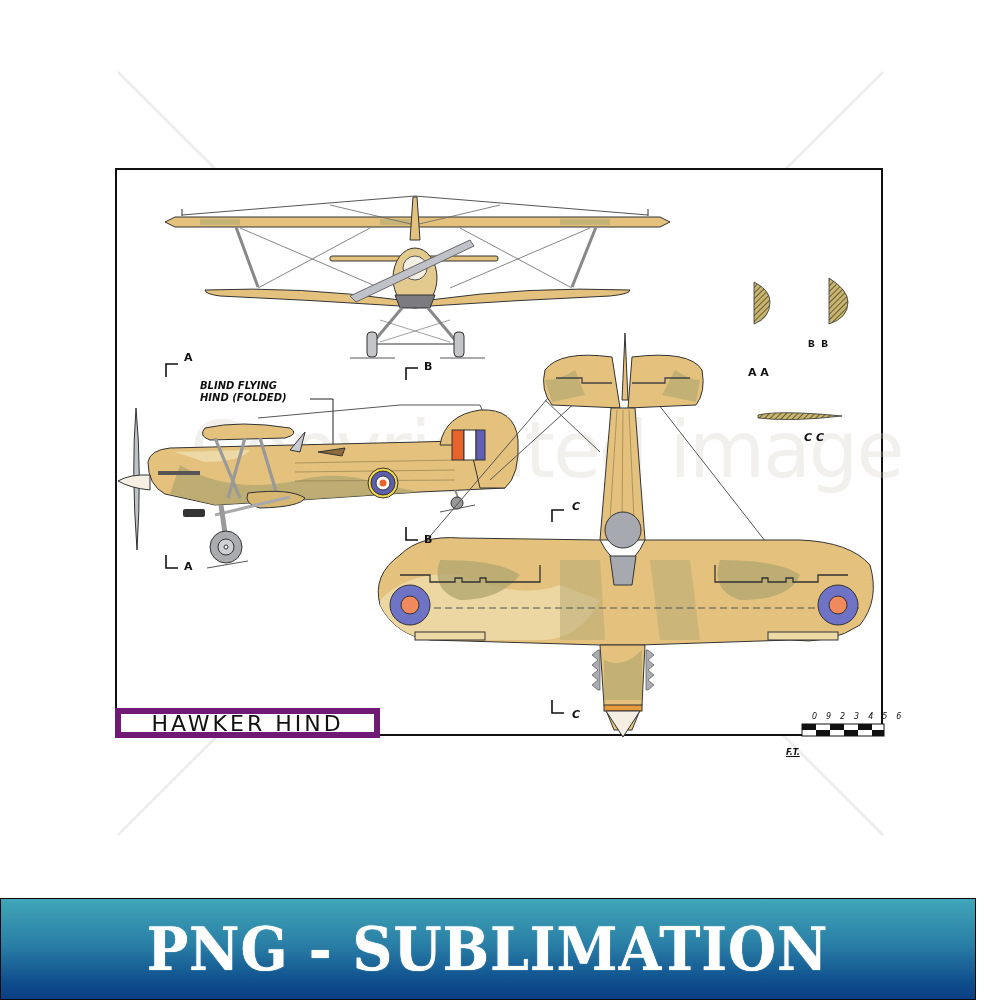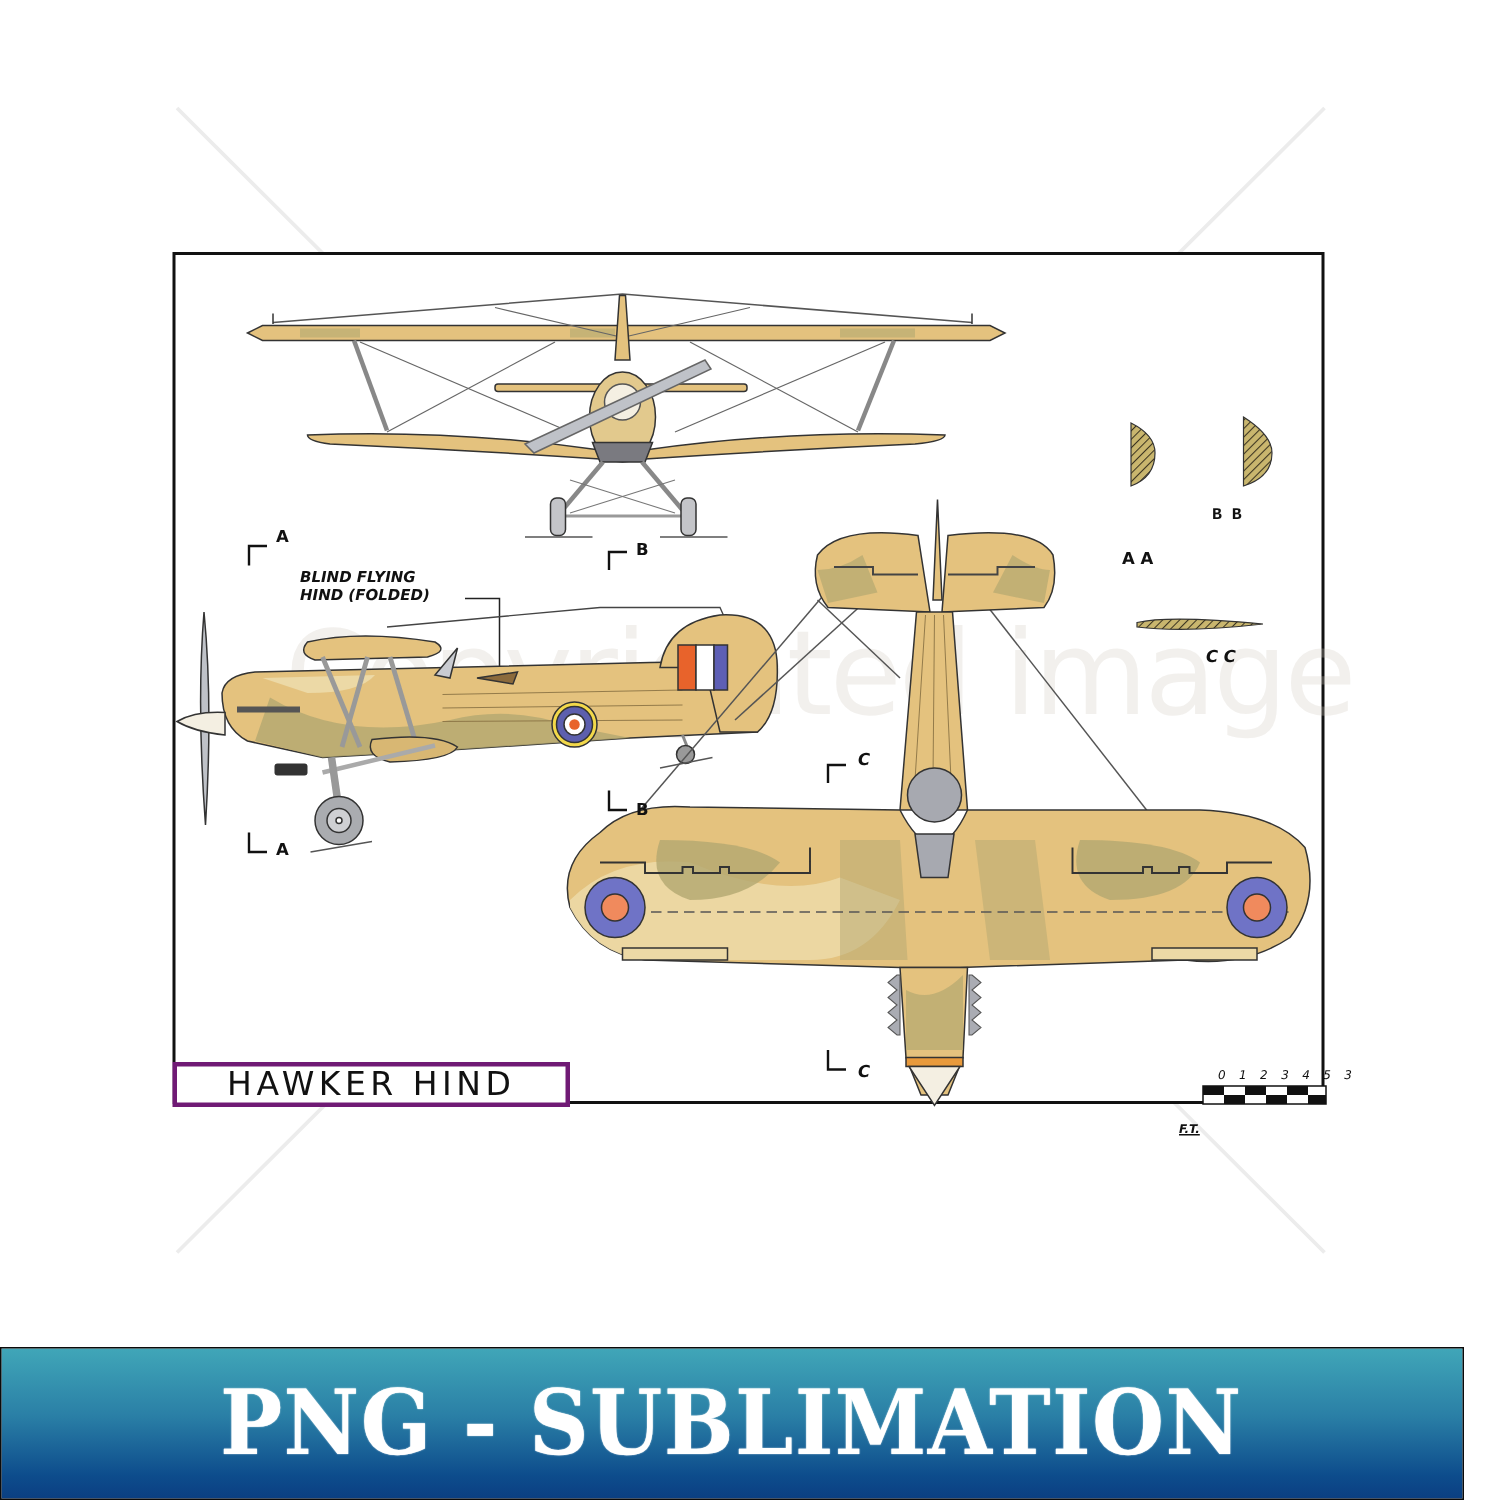--- a/index.html
+++ b/index.html
@@ -1,20 +1,20 @@
 <!DOCTYPE html>
 <html><head>
 <meta charset="utf-8">
 <style>
   html, body { margin:0; padding:0; }
   body { width:1000px; height:1000px; background:#ffffff; position:relative; overflow:hidden; font-family:"DejaVu Sans", sans-serif; }
   .watermark-lines { position:absolute; left:0; top:0; width:1000px; height:900px; pointer-events:none; }
   .frame { position:absolute; left:115px; top:168px; width:768px; height:568px; border:2px solid #111; background:#fff; box-sizing:border-box; }
   .drawing { position:absolute; left:0; top:0; width:1000px; height:900px; }
-  .title-box { position:absolute; left:115px; top:708px; width:265px; height:30px; border:3px solid #701a75; box-sizing:border-box; background:#fff;
+  .title-box { position:absolute; left:115px; top:708px; width:265px; height:30px; border:6px solid #701a75; box-sizing:border-box; background:#fff;
     font-family:"DejaVu Sans", sans-serif; font-size:22px; letter-spacing:3px; color:#111; display:flex; align-items:center; justify-content:center; font-weight:normal; }
   .section-label { position:absolute; font-family:"DejaVu Sans", sans-serif; font-size:11px; font-weight:bold; color:#111; }
   .callout { position:absolute; left:200px; top:380px; font-family:"DejaVu Sans", sans-serif; font-size:10px; font-weight:bold; font-style:italic; line-height:12px; color:#111; }
   .scale-nums { position:absolute; left:812px; top:712px; font-size:8px; font-style:italic; color:#111; letter-spacing:3.2px; }
   .scale-unit { position:absolute; left:786px; top:748px; font-size:8px; font-style:italic; font-weight:bold; color:#111; text-decoration:underline; }
   .banner { position:absolute; left:0; top:898px; width:976px; height:102px; box-sizing:border-box; border:1px solid #0a0a0a;
     background:linear-gradient(to bottom, #40a6b8 0%, #2a7fa6 45%, #0d4c8c 85%, #0b3f82 100%);
     display:flex; align-items:center; justify-content:center; }
   .banner-text { color:#ffffff; font-family:"DejaVu Serif", serif; font-weight:bold; font-size:60px; letter-spacing:1px; transform:scaleX(0.92); text-shadow:0 0 1px #fff; }
   .wm-text { position:absolute; left:190px; top:405px; font-family:"DejaVu Sans", sans-serif; font-size:78px; color:rgba(210,200,190,0.28); letter-spacing:-2px; pointer-events:none; white-space:nowrap; }
@@ -239,20 +239,20 @@
 <span class="section-label" style="left:184px;top:560px;">A</span>
 <span class="section-label" style="left:424px;top:360px;">B</span>
 <span class="section-label" style="left:424px;top:533px;">B</span>
 <span class="section-label" style="left:572px;top:500px;font-style:italic;">C</span>
 <span class="section-label" style="left:572px;top:708px;font-style:italic;">C</span>
 
 <span class="section-label" style="left:748px;top:338px;margin-top:28px;">A A</span>
 <span class="section-label" style="left:808px;top:338px;font-family:Liberation Mono, monospace;">B B</span>
 <span class="section-label" style="left:804px;top:431px;font-style:italic;">C C</span>
 
-<span class="scale-nums">0 1 2 3 4 5 3</span>
+<span class="scale-nums">0 9 2 3 4 5 6</span>
 <span class="scale-unit">F.T.</span>
 
 <div class="title-box">HAWKER HIND</div>
 
 <div class="banner">
   <span class="banner-text">PNG - SUBLIMATION</span>
 </div>
 
 </body></html>

